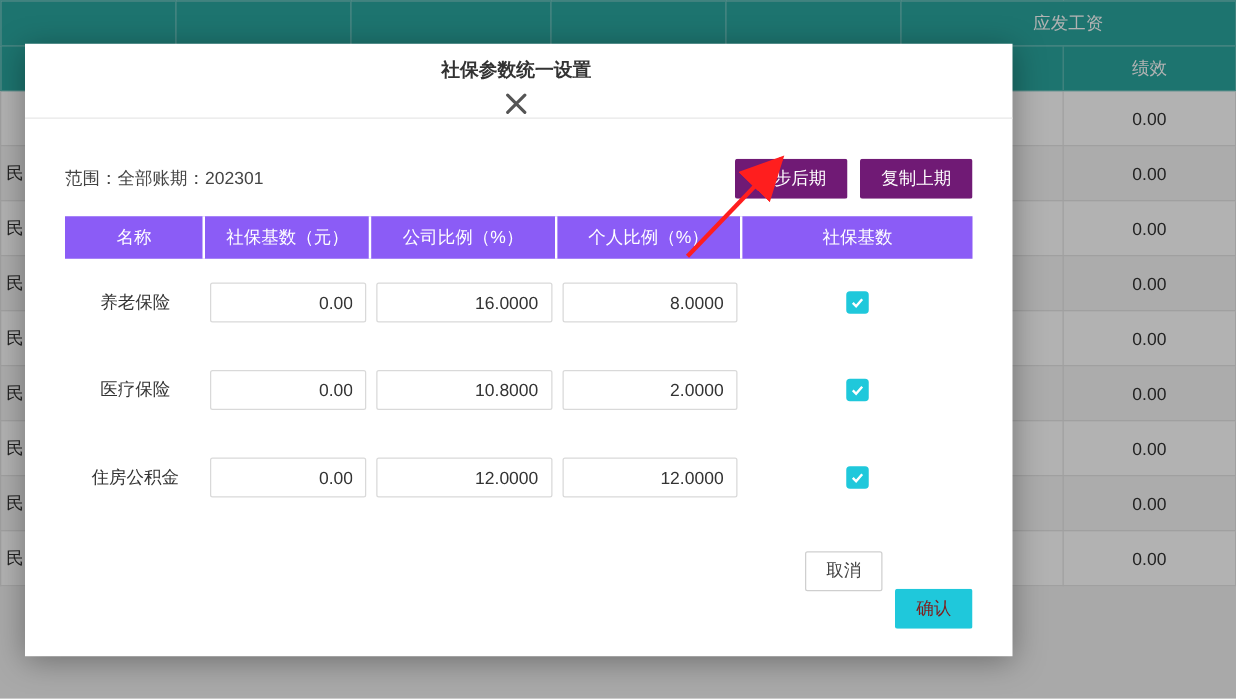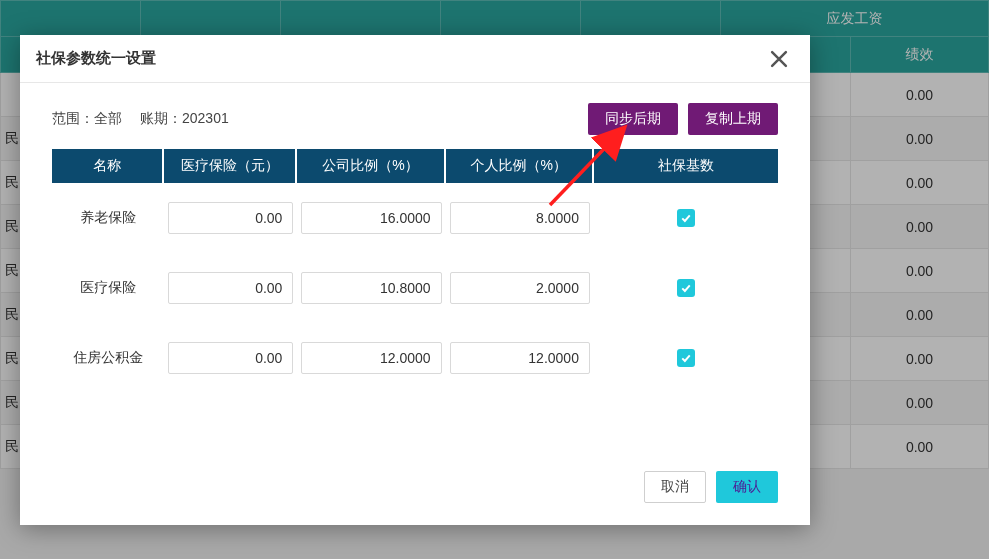--- a/index.html
+++ b/index.html
@@ -40,53 +40,53 @@
     width:790px; height:490px;
     background:#ffffff;
     box-shadow:0 4px 24px rgba(0,0,0,0.35);
     z-index:10;
     padding:0 32px;
   }
   .modal-header {
     display:flex; align-items:center; justify-content:space-between;
     height:48px;
     border-bottom:1px solid #e7e7e7;
-    margin:0 -32px; padding:0 20px 0 16px;
+    margin:12px -32px; padding:0 20px 0 16px;flex-direction:column;
   }
   .modal-title { font-size:15px; color:#333; font-weight:600; }
   .close-btn {
     width:22px; height:22px; display:flex; align-items:center; justify-content:center;
     cursor:pointer; color:#555; font-size:18px; line-height:1;
   }
 
   .meta-row {
     display:flex; align-items:center;
     padding:20px 0 14px 0;
     font-size:14px; color:#444;
   }
-  .meta-row .scope { margin-right:18px; }
+  .meta-row .scope { }
   .meta-row .period-label { }
   .meta-row .spacer { flex:1; }
   .btn {
     display:inline-flex; align-items:center; justify-content:center;
     height:32px; padding:0 16px;
     font-size:14px; border:1px solid transparent;
     border-radius:2px; cursor:pointer; user-select:none;
     margin-left:10px;
   }
   .btn-green { background:#701a75; color:#fff; }
-  .btn-teal  { background:#1fc8db; color:#4c1d95; }
+  .btn-teal  { background:#1fc8db; color:#7f1d1d;margin-top:30px; }
   .btn-plain { background:#fff; color:#444; border-color:#cfcfcf; }
 
   
   .grid {
     width:100%; border-collapse:separate; border-spacing:0;
   }
   .grid th {
-    background:#0c4a6e; color:#fff; font-weight:500;
+    background:#8b5cf6; color:#fff; font-weight:500;
     font-size:14px; height:34px; text-align:center;
     border-right:2px solid #fff;
   }
   .grid th:last-child { border-right:none; }
   .grid td {
     height:44px; padding:19px 4px; text-align:center;
     font-size:14px; color:#333;
     vertical-align:middle;
   }
   .grid .name-cell { width:110px; }
@@ -266,21 +266,21 @@
     <colgroup>
       <col class="name-cell">
         <col class="base-col">
         <col class="rate-col">
         <col class="rate-col">
         <col class="pay-col">
     </colgroup>
     <thead>
       <tr>
         <th>名称</th>
-        <th>医疗保险（元）</th>
+        <th>社保基数（元）</th>
         <th>公司比例（%）</th>
         <th>个人比例（%）</th>
         <th>社保基数</th>
       </tr>
     </thead>
     <tbody id="grid-body">
         <tr>
           <td>养老保险</td>
           <td><input class="cell-input" value="0.00" style=""></td>
           <td><input class="cell-input" value="16.0000" style=""></td>

